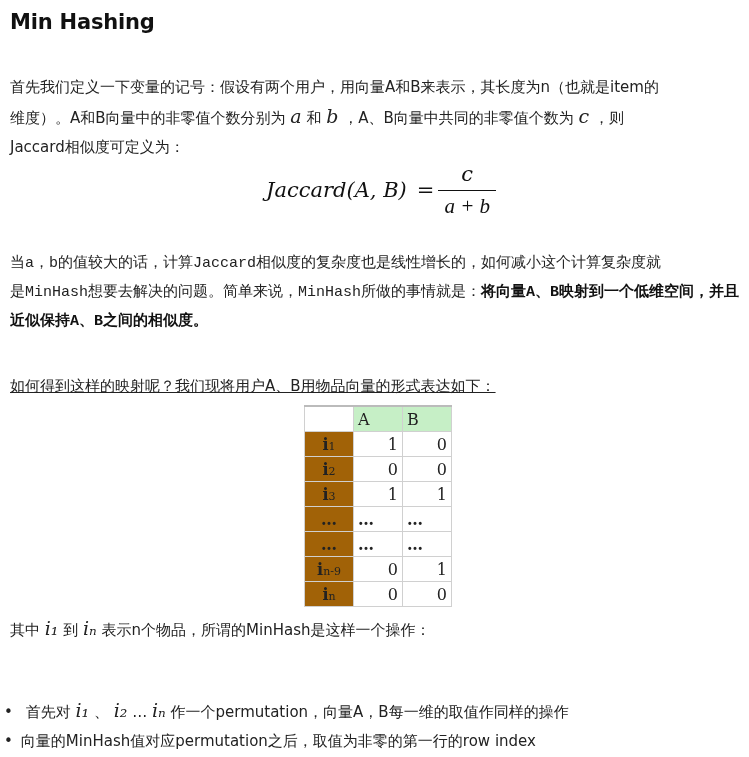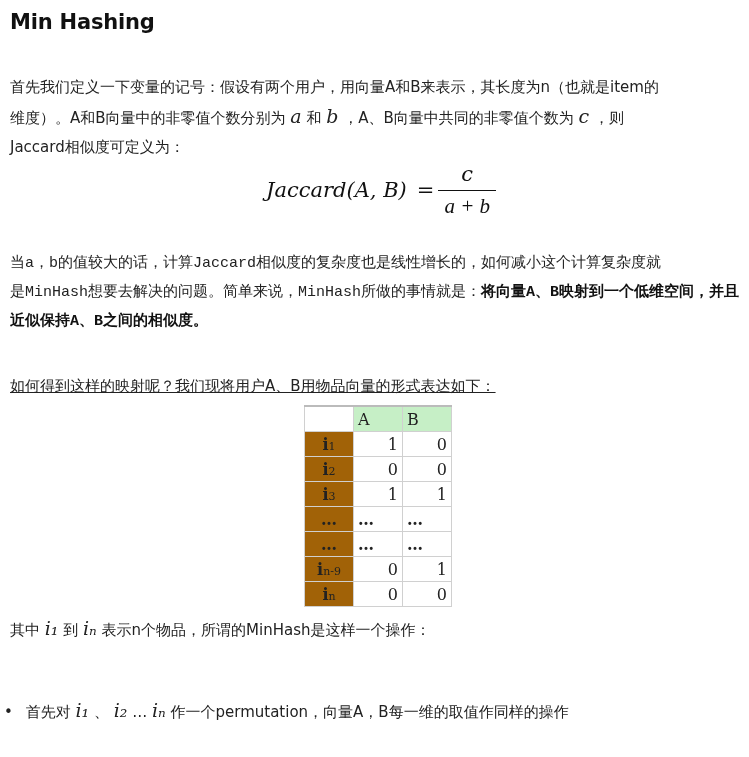--- a/index.html
+++ b/index.html
@@ -118,13 +118,14 @@
 <ul class="b">
   <li>
     <span>首先对</span>
     <span class="m">i₁</span>
     <span>、</span>
     <span class="m">i₂</span>
     <span>…</span>
     <span class="m">iₙ</span>
     <span>作一个permutation，向量A，B每一维的取值作同样的操作</span>
   </li>
+  <li>向量的MinHash值对应permutation之后，取值为非零的第一行的row index</li>
 </ul>
 
 </body></html>

